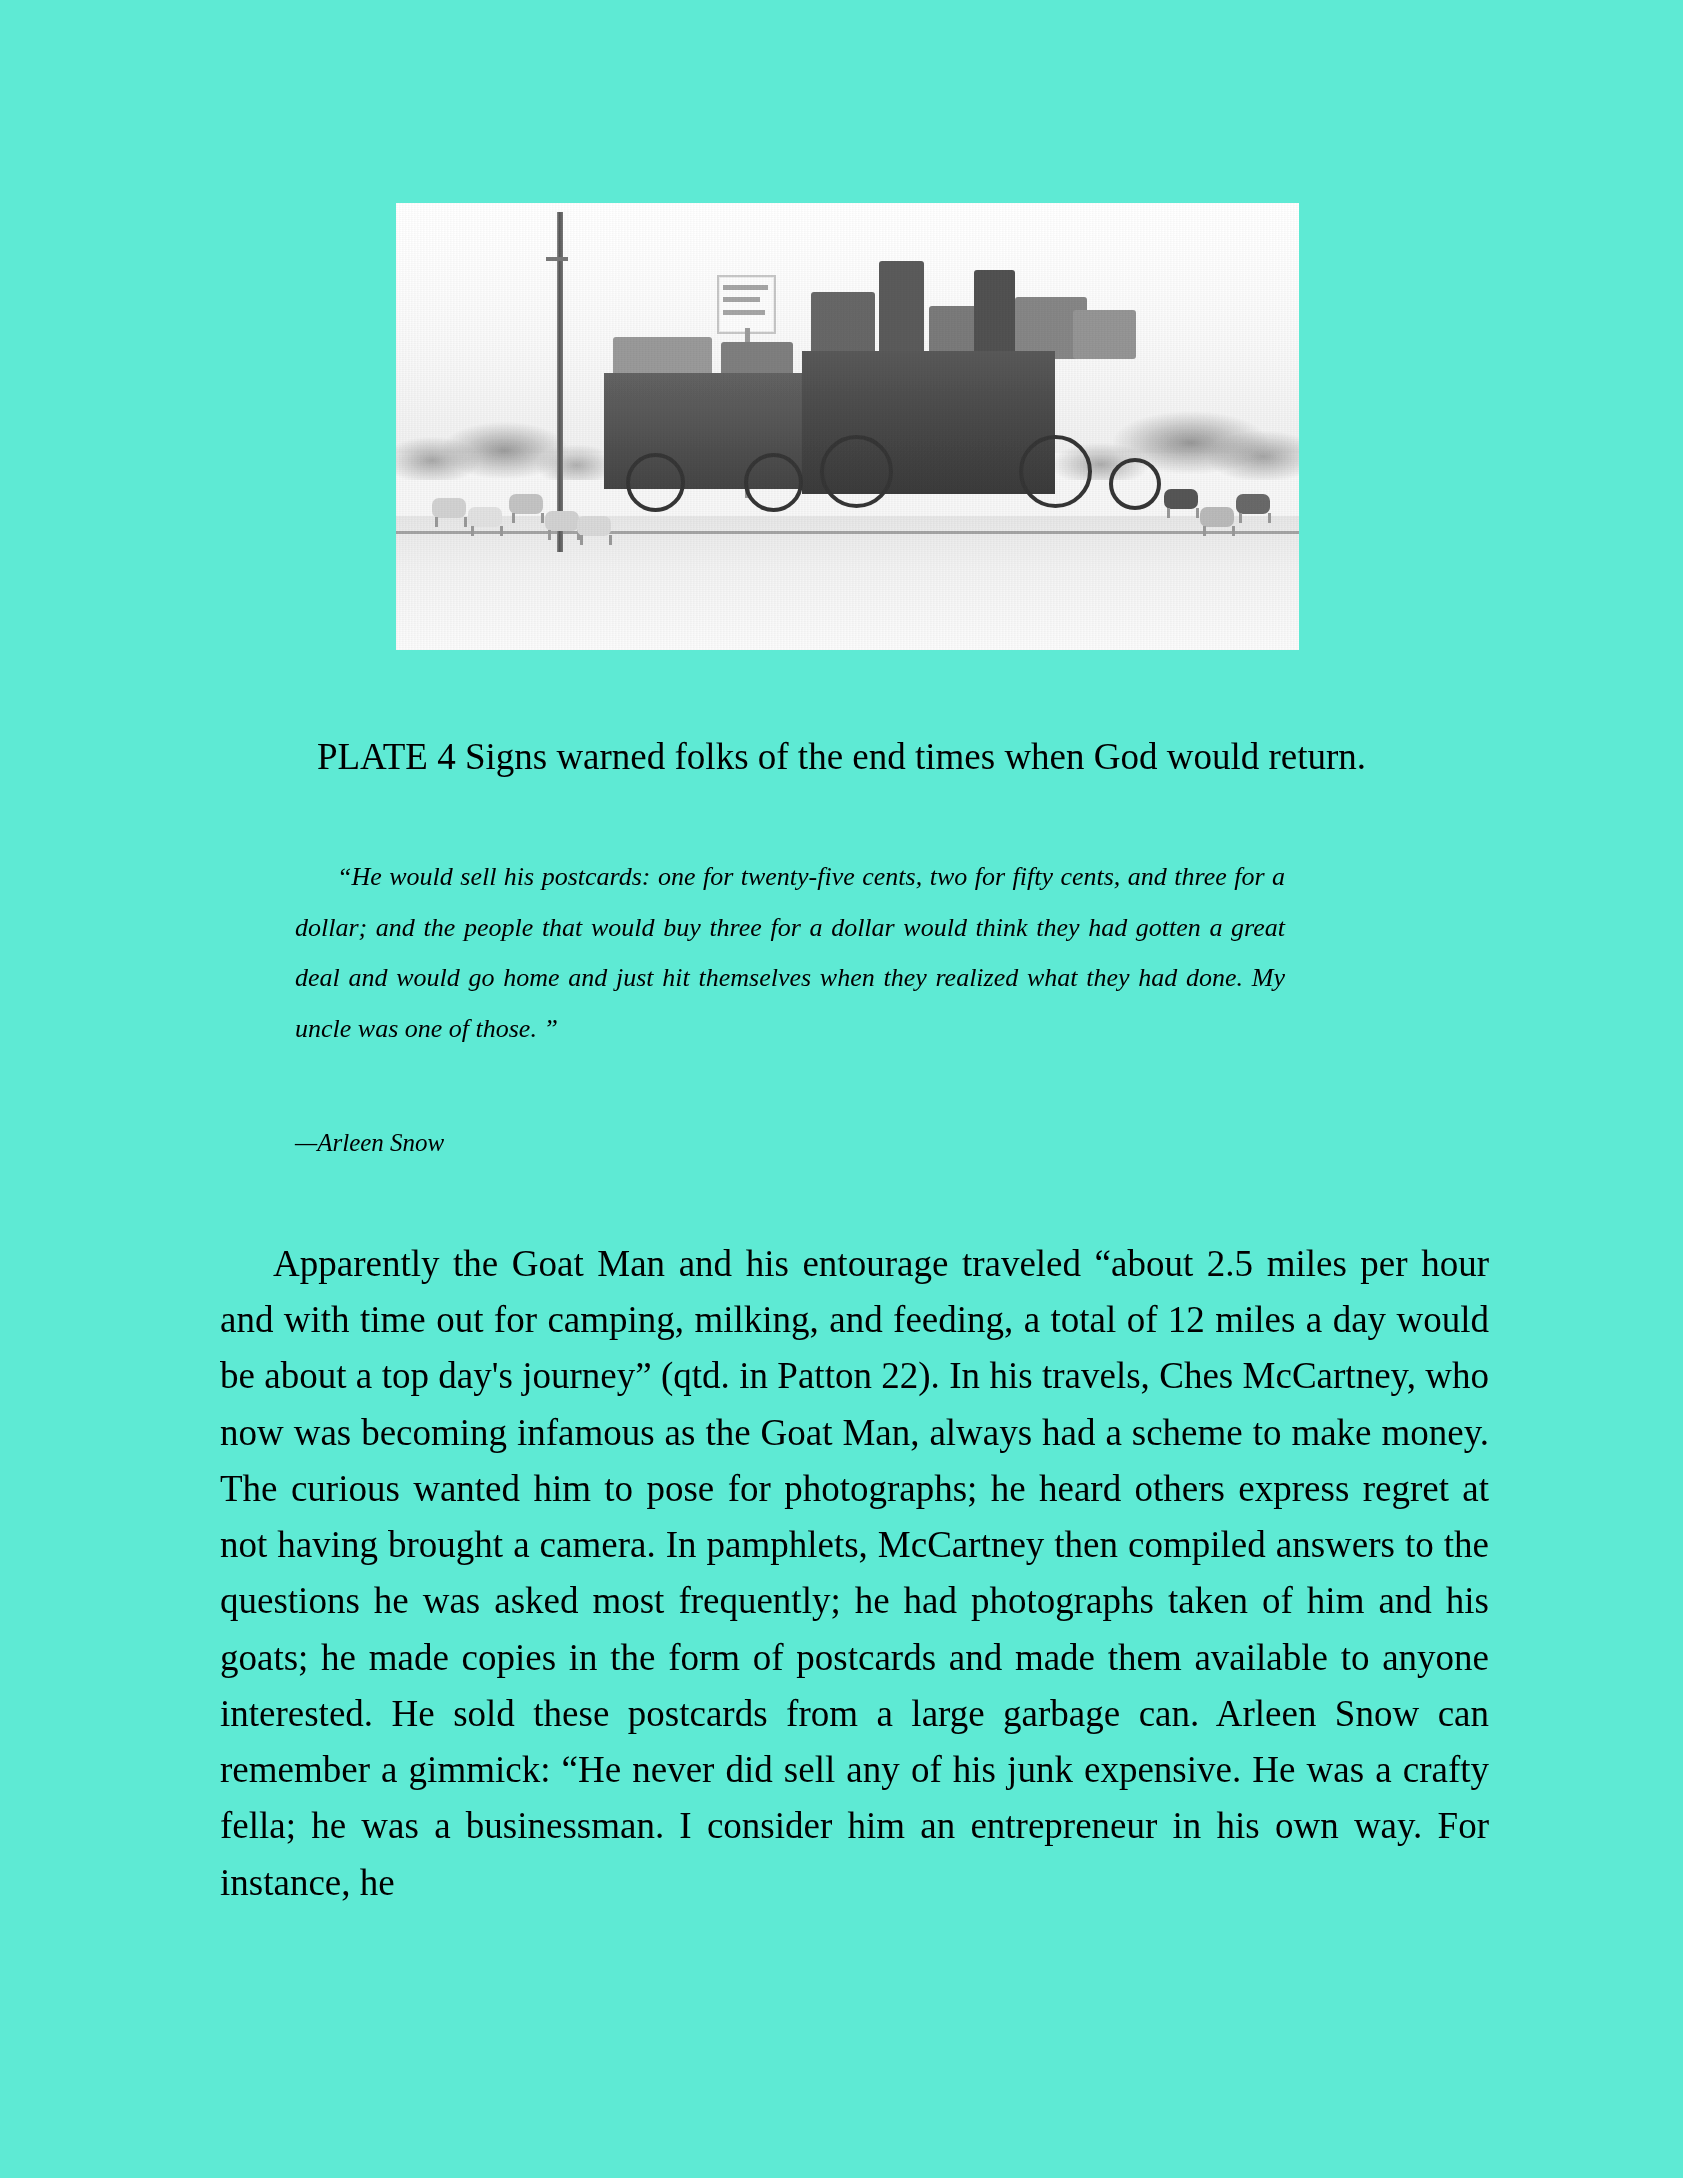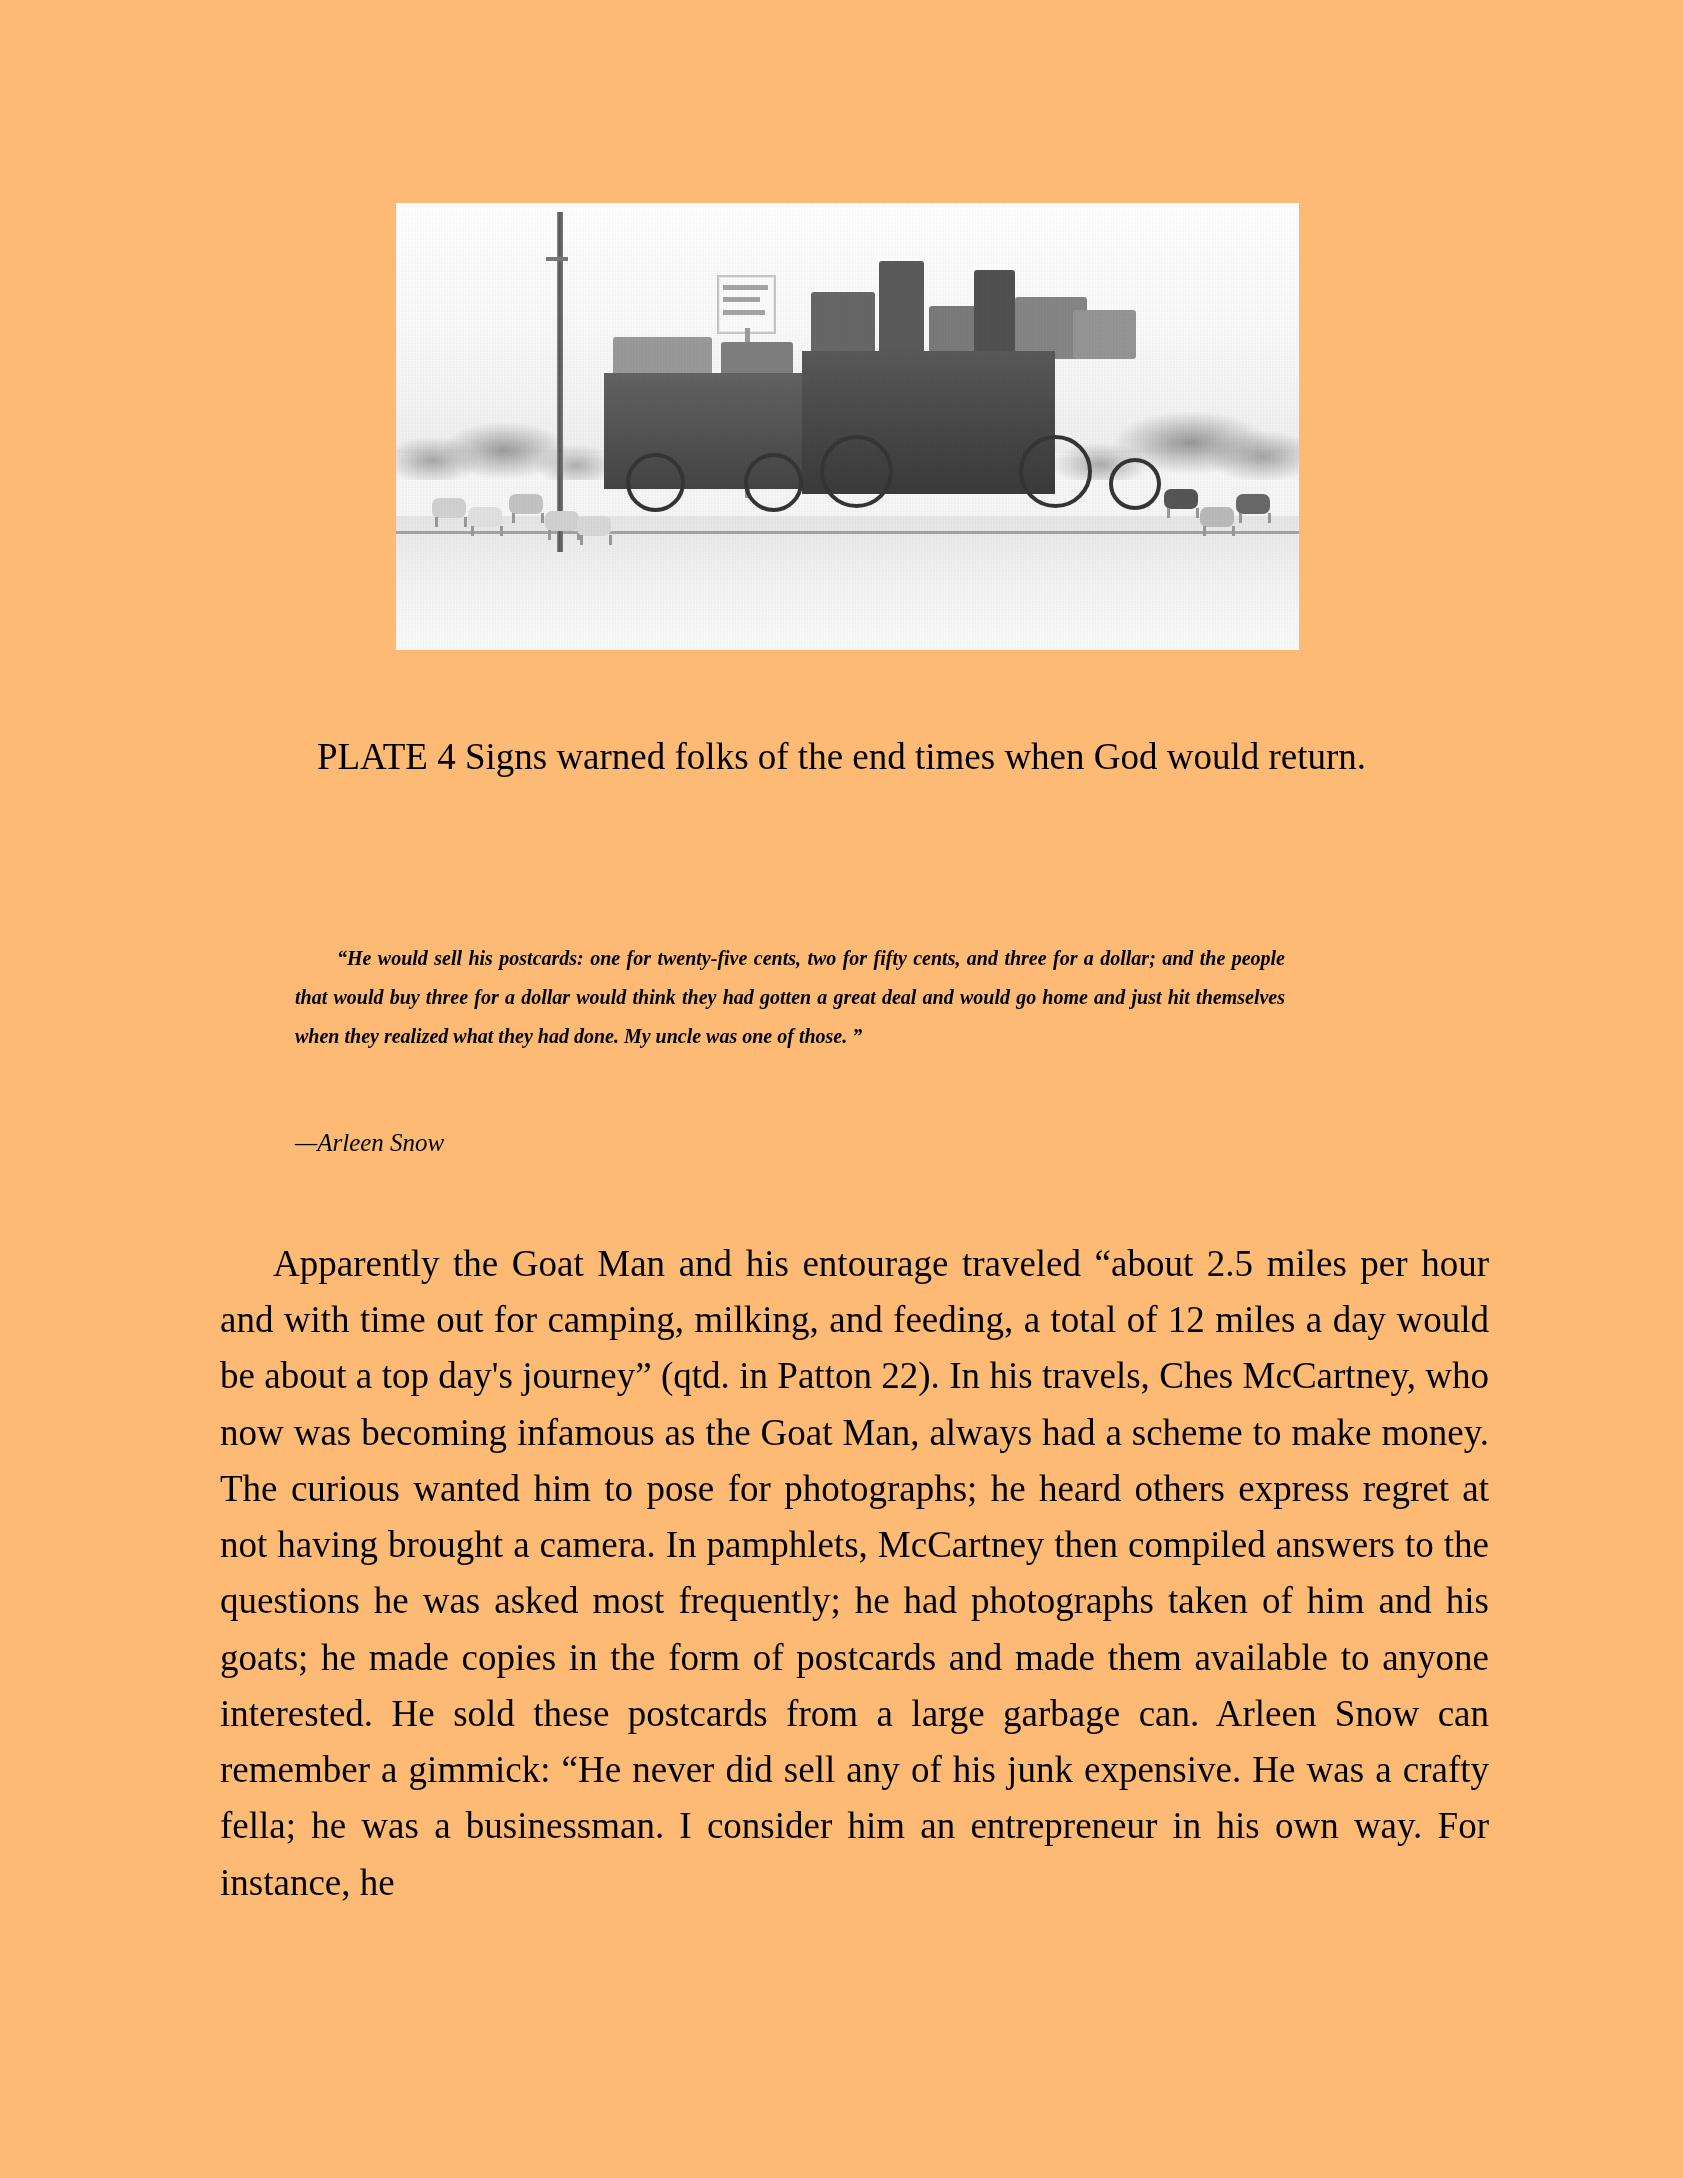--- a/index.html
+++ b/index.html
@@ -16,21 +16,21 @@
     color: #000000;
     overflow: hidden;
   }
 
   .page {
     position: absolute;
     left: 0;
     top: 0;
     width: 1683px;
     height: 2178px;
-    background: #fdba74;
+    background: #5eead4;
   }
 
   
   .figure-block {
     position: absolute;
     left: 396px;
     top: 203px;
     width: 903px;
     height: 447px;
   }
@@ -219,25 +219,25 @@
     text-align: center;
     font-size: 37px;
     line-height: 1.30;
     font-family: "Liberation Serif", "DejaVu Serif", serif;
   }
 
   
   .pullquote {
     position: absolute;
     left: 295px;
-    top: 939px;
+    top: 852px;
     width: 990px;
-    font-size: 20px;
+    font-size: 26px;
     line-height: 1.95;
-    font-weight: bold;
+    font-weight: normal;
     font-style: italic;
     text-align: justify;
     text-indent: 42px;
     font-family: "Liberation Serif", "DejaVu Serif", serif;
   }
   .attribution {
     position: absolute;
     left: 295px;
     top: 1129px;
     width: 990px;

